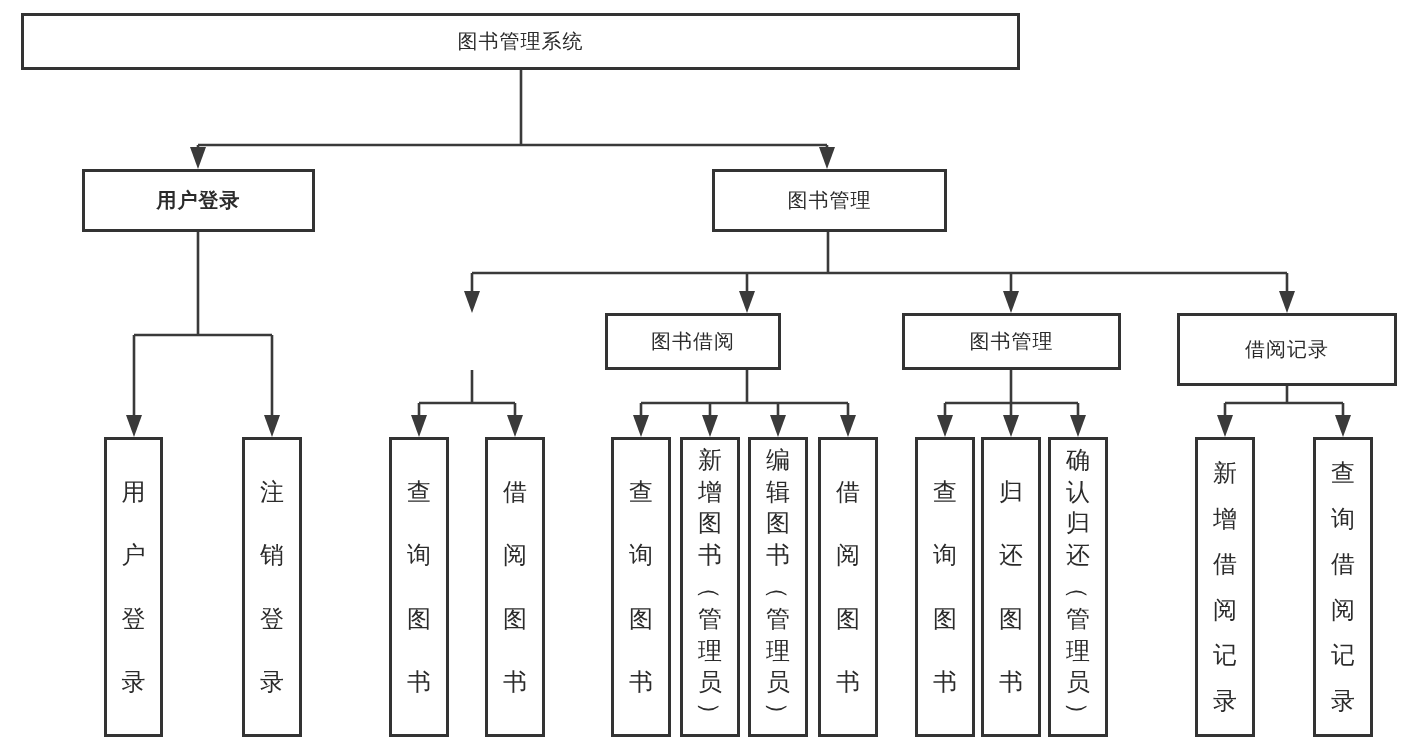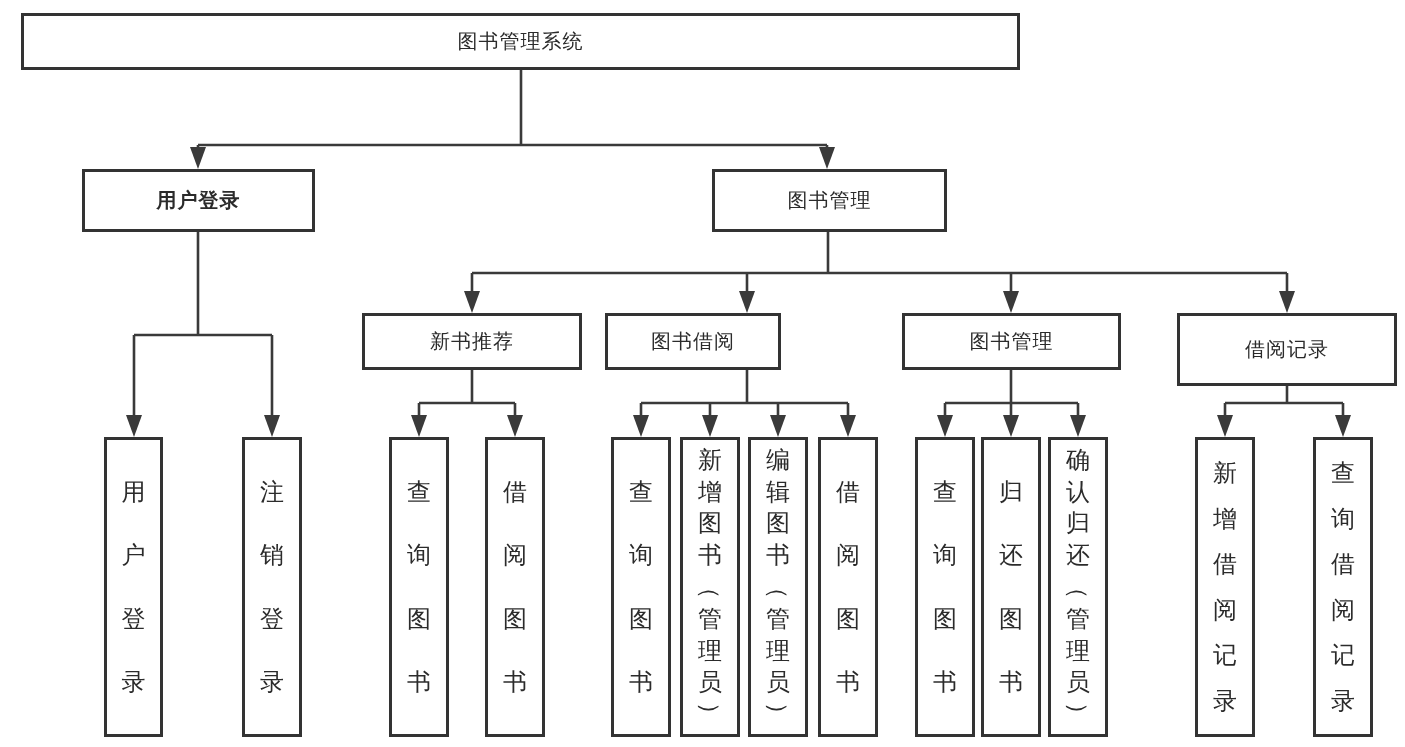--- a/index.html
+++ b/index.html
@@ -120,23 +120,20 @@
     <span>图书管理系统</span>
   </div>
 
   <div class="node hnode" style="left:82px; top:169px; width:233px; height:63px;font-weight:bold;">
     <span>用户登录</span>
   </div>
   <div class="node hnode" style="left:712px; top:169px; width:235px; height:63px;">
     <span>图书管理</span>
   </div>
 
-  <div class="node hnode" style="left:362px; top:313px; width:220px; height:57px;">
-    <span>新书推荐</span>
-  </div>
   <div class="node hnode" style="left:605px; top:313px; width:176px; height:57px;font-family:Liberation Serif, serif;">
     <span>图书借阅</span>
   </div>
   <div class="node hnode" style="left:902px; top:313px; width:219px; height:57px;">
     <span>图书管理</span>
   </div>
   <div class="node hnode" style="left:1177px; top:313px; width:220px; height:73px;">
     <span>借阅记录</span>
   </div>
 

